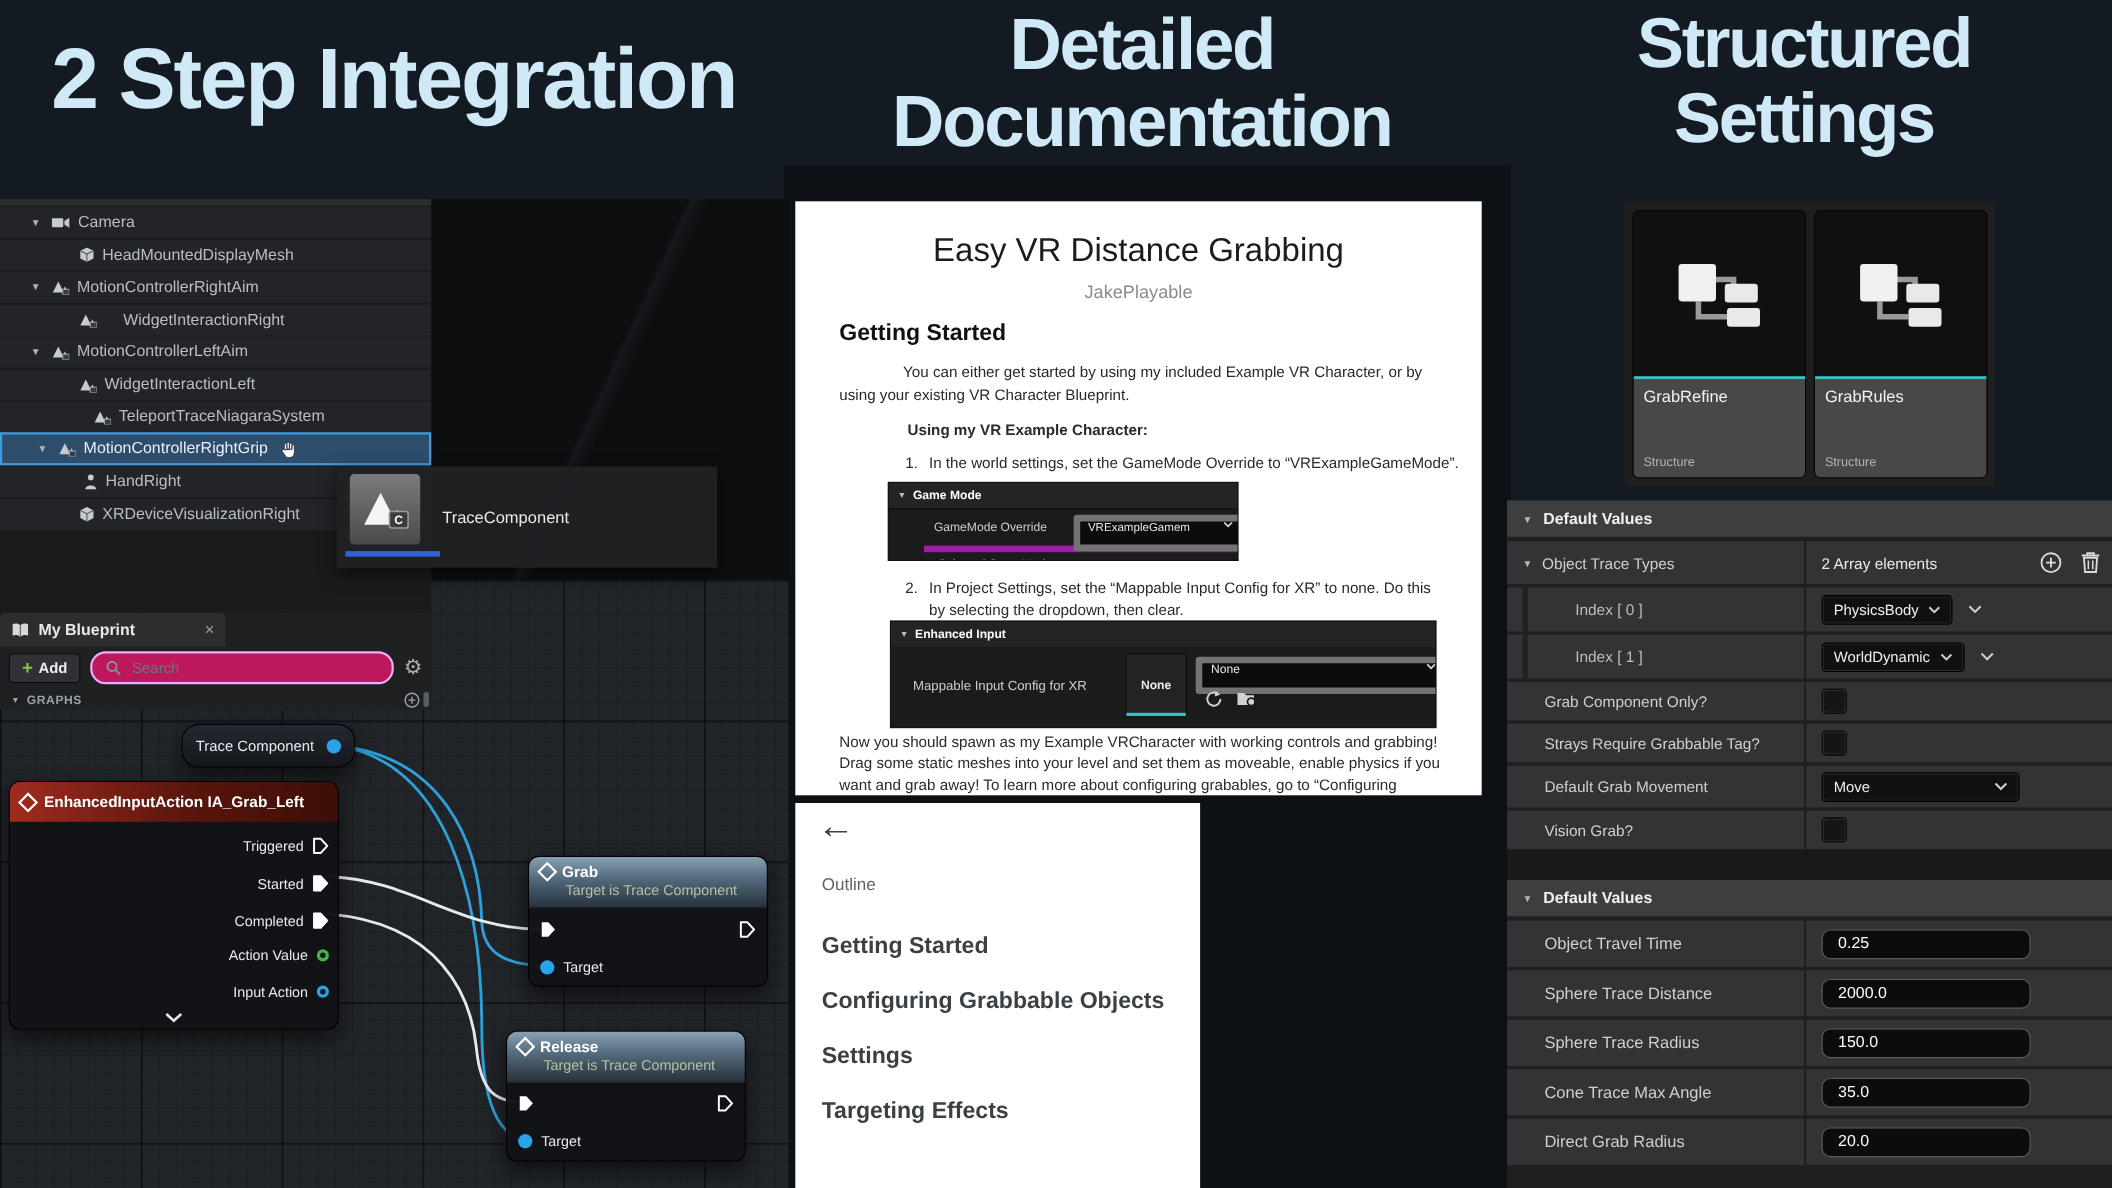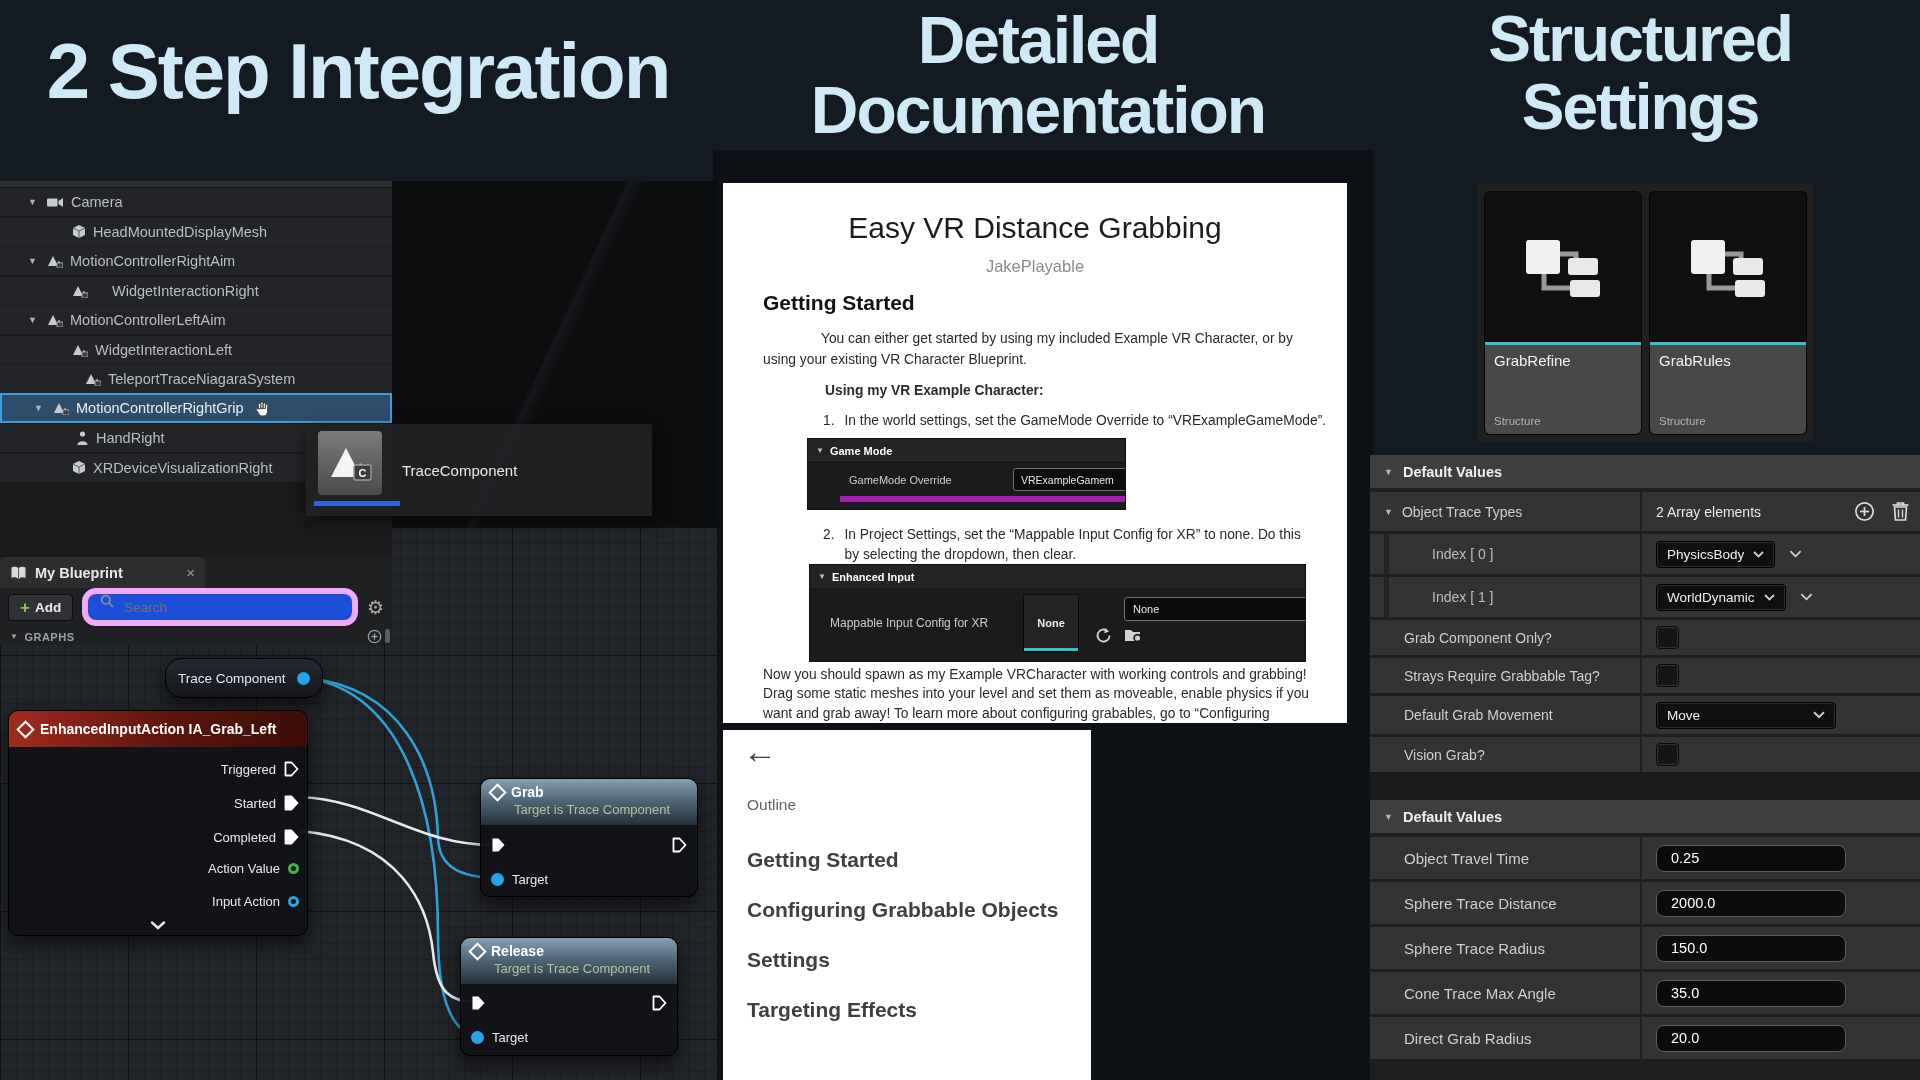--- a/index.html
+++ b/index.html
@@ -35,21 +35,21 @@
 
   
   #mybp{position:absolute;left:0;top:557px;width:392px;height:88px;background:#1f2022;z-index:4;overflow:hidden;}
   #mybp-tab{position:absolute;left:0;top:0;width:205px;height:31px;background:#2c2d2f;border-radius:6px 6px 0 0;
     display:flex;align-items:center;gap:8px;padding:0 10px;box-sizing:border-box;color:#e8e8e8;font-size:14.5px;font-weight:bold;}
   #mybp-tab .x{margin-left:auto;color:#9aa0a5;font-weight:normal;font-size:15px;}
   #mybp-bar{position:absolute;left:0;top:31px;width:392px;height:38px;display:flex;align-items:center;gap:9px;padding:0 8px;box-sizing:border-box;}
   #add-btn{display:flex;align-items:center;gap:5px;background:#303134;border:1px solid #0c0c0c;border-radius:4px;
     height:25px;padding:0 11px;color:#ececec;font-size:13.5px;font-weight:bold;}
   #add-btn .plus{color:#8bc34a;font-size:17px;font-weight:bold;line-height:1;}
-  #search-pill{flex:1;display:flex;gap:8px;background:#1d4ed8;border:6px solid #f0abfc;
+  #search-pill{flex:1;display:flex;align-items:center;gap:8px;background:#be185d;border:2px solid #f0abfc;
     border-radius:14px;height:26px;padding:0 12px;}
   #search-pill input{flex:1;background:transparent;border:none;outline:none;color:#cfcfcf;font-size:13.5px;font-family:inherit;}
   #search-pill input::placeholder{color:#6f7479;}
   #gear{color:#a8abae;font-size:19px;}
   #graphs-row{position:absolute;left:0;top:71px;width:392px;height:17px;display:flex;align-items:center;gap:6px;
     padding:0 10px;box-sizing:border-box;color:#9aa0a6;font-size:11px;font-weight:bold;letter-spacing:.5px;}
   #graphs-row .exp{font-size:8px;}
   #graphs-row svg{margin-left:auto;}
   #mybp-scroll{position:absolute;right:2px;top:72px;width:5px;height:14px;border-radius:3px;background:#5a5d60;}
 
@@ -101,22 +101,22 @@
   #step1{top:228px;}
   #step2{top:342px;width:478px;}
   .mini-shot{position:absolute;background:#1b1b1b;box-shadow:0 0 0 1px #111;}
   #shot1{left:85px;top:256px;width:317px;height:70px;overflow:hidden;}
   #shot2{left:87px;top:382px;width:495px;height:96px;overflow:hidden;}
   .shot-hdr{display:flex;align-items:center;gap:6px;background:#242424;color:#fff;font-weight:bold;font-size:11px;height:23px;padding:0 8px;}
   .shot-hdr .exp{font-size:8px;color:#bdbdbd;}
   .shot-row{position:relative;display:flex;align-items:center;font-size:11px;color:#cfcfcf;}
   #shot1-row{height:33px;border-top:1px solid #101010;padding-left:28px;}
   #shot1-row .lbl{margin-left:13px;}
-  .mini-dd{display:flex;align-items:center;justify-content:space-between;background:#0c0c0c;border:1px solid #737373;
-    border-radius:3px;color:#e6e6e6;margin-left:37px;}
+  .mini-dd{display:flex;justify-content:space-between;background:#0c0c0c;border:6px solid #737373;
+    border-radius:3px;color:#e6e6e6;}
   #shot1-dd{position:absolute;left:168px;top:5px;width:132px;height:21px;padding:0 7px;font-size:10.5px;}
   #shot1-crop{height:13px;border-top:6px solid #a21caf;overflow:hidden;margin-left:32px;}
   #shot1-crop .lbl{margin-left:13px;font-size:11px;color:#c4c4c4;line-height:22px;}
   #shot2-body{position:relative;height:73px;}
   #shot2-lbl{position:absolute;left:20px;top:28px;font-size:12px;color:#cdcdcd;}
   #shot2-thumb{position:absolute;left:213px;top:6px;width:54px;height:56px;background:#232323;border:1px solid #090909;
     display:flex;align-items:center;justify-content:center;color:#eaeaea;font-size:11px;font-weight:bold;}
   #shot2-thumb:after{content:"";position:absolute;left:0;right:0;bottom:0;height:3px;background:#35c3c5;}
   #shot2-dd{position:absolute;left:277px;top:9px;width:205px;height:22px;padding:0 8px;font-size:11px;}
   .shot2-ico{position:absolute;color:#d2d2d2;}

